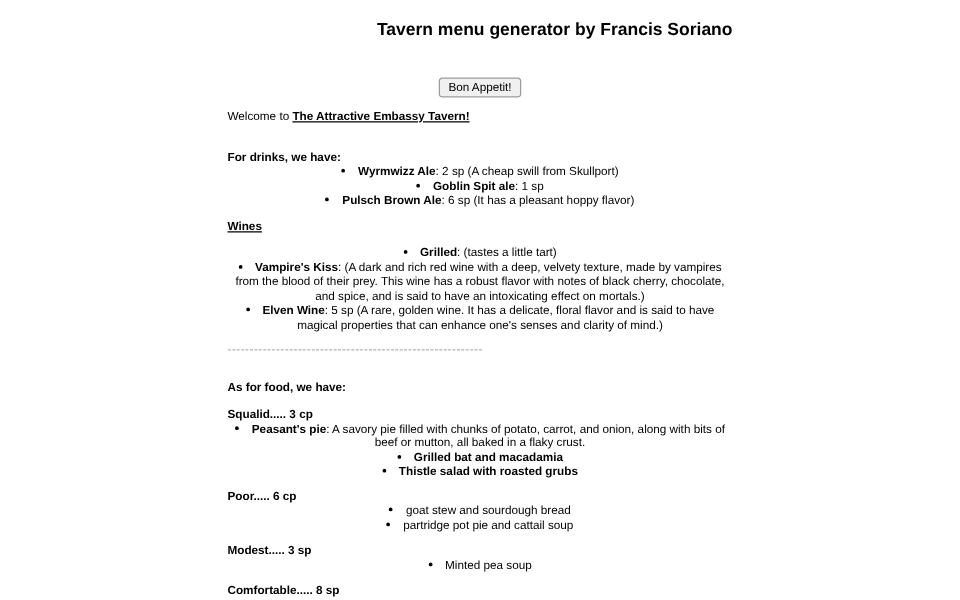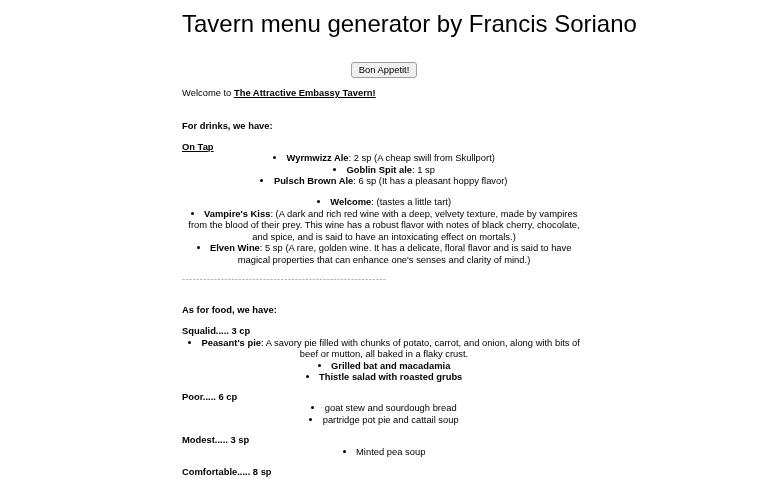--- a/index.html
+++ b/index.html
@@ -12,23 +12,23 @@
   .container {
     width: 404px;
     margin: 0 auto;
     font-size: 9.4px;
     line-height: 11.5px;
   }
   p { margin: 0; }
   .b { font-weight: bold; }
   .u { text-decoration: underline; }
   h1.title {
-    font-size: 24px;
+    font-size: 14px;
     line-height: 21px;
-    font-weight: normal;
+    font-weight: bold;
     text-align: right;
     margin: 13px 0 0 0;
     white-space: nowrap;
   }
   .btn-row { text-align: center; margin-top: 28px; }
   button.appetit {
     font-family: inherit;
     font-size: 9.4px;
     line-height: 10px;
     color: #000;
@@ -69,29 +69,29 @@
   <h1 class="title">Tavern menu generator by Francis Soriano</h1>
 
   <div class="btn-row">
     <button type="button" class="appetit">Bon Appetit!</button>
   </div>
 
   <p class="welcome"><span>Welcome to </span><span class="b u">The Attractive Embassy Tavern!</span></p>
 
   <p class="b drinks-heading">For drinks, we have:</p>
 
-  <p class="b u on-tap-heading">On Tap</p>
   <ul class="list">
     <li><span class="b">Wyrmwizz Ale</span><span>: 2 sp (A cheap swill from Skullport)</span></li>
     <li><span class="b">Goblin Spit ale</span><span>: 1 sp</span></li>
     <li><span class="b">Pulsch Brown Ale</span><span>: 6 sp (It has a pleasant hoppy flavor)</span></li>
   </ul>
 
+  <p class="b u wines-heading">Wines</p>
   <ul class="list wines-list">
-    <li><span class="b">Welcome</span><span>: (tastes a little tart)</span></li>
+    <li><span class="b">Grilled</span><span>: (tastes a little tart)</span></li>
     <li><span class="b">Vampire's Kiss</span><span>: (A dark and rich red wine with a deep, velvety texture, made by vampires from the blood of their prey. This wine has a robust flavor with notes of black cherry, chocolate, and spice, and is said to have an intoxicating effect on mortals.)</span></li>
     <li><span class="b">Elven Wine</span><span>: 5 sp (A rare, golden wine. It has a delicate, floral flavor and is said to have magical properties that can enhance one's senses and clarity of mind.)</span></li>
   </ul>
 
   <p class="divider">----------------------------------------------------------</p>
 
   <p class="b food-heading">As for food, we have:</p>
 
   <p class="b tier-squalid">Squalid..... 3 cp</p>
   <ul class="list">

